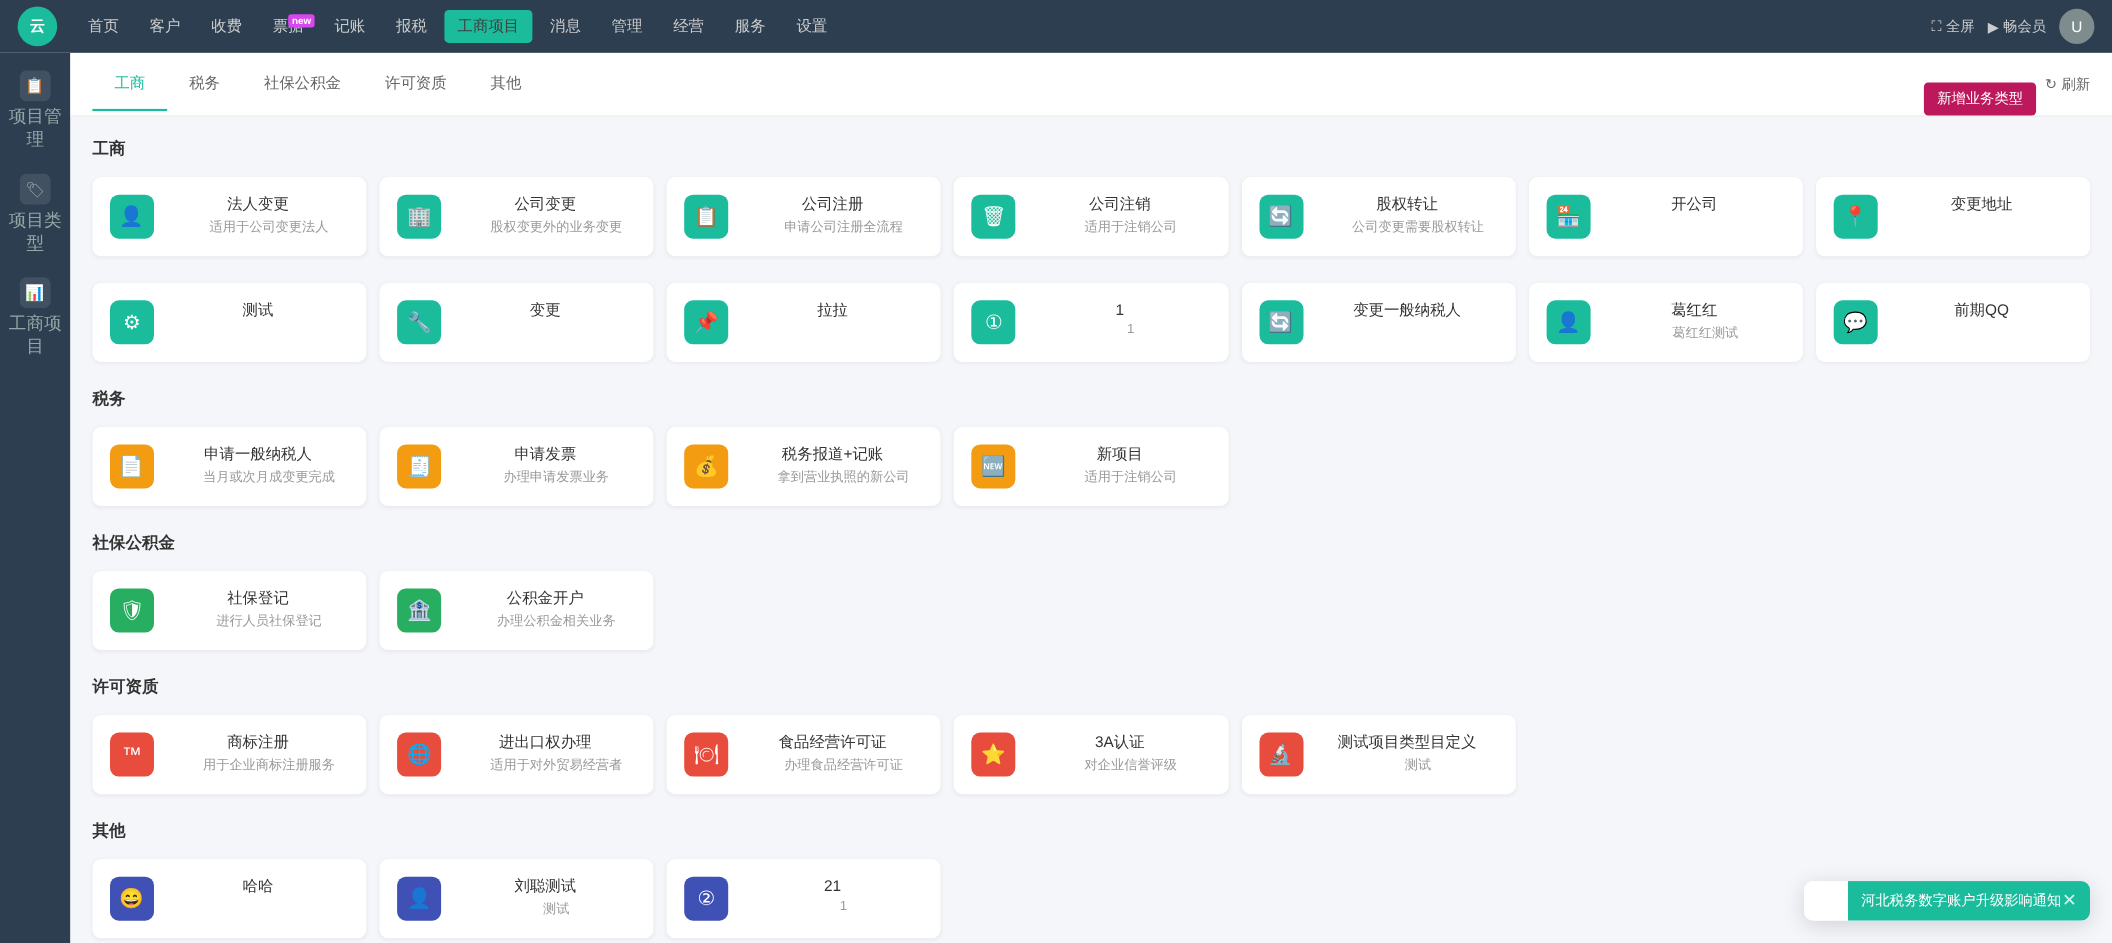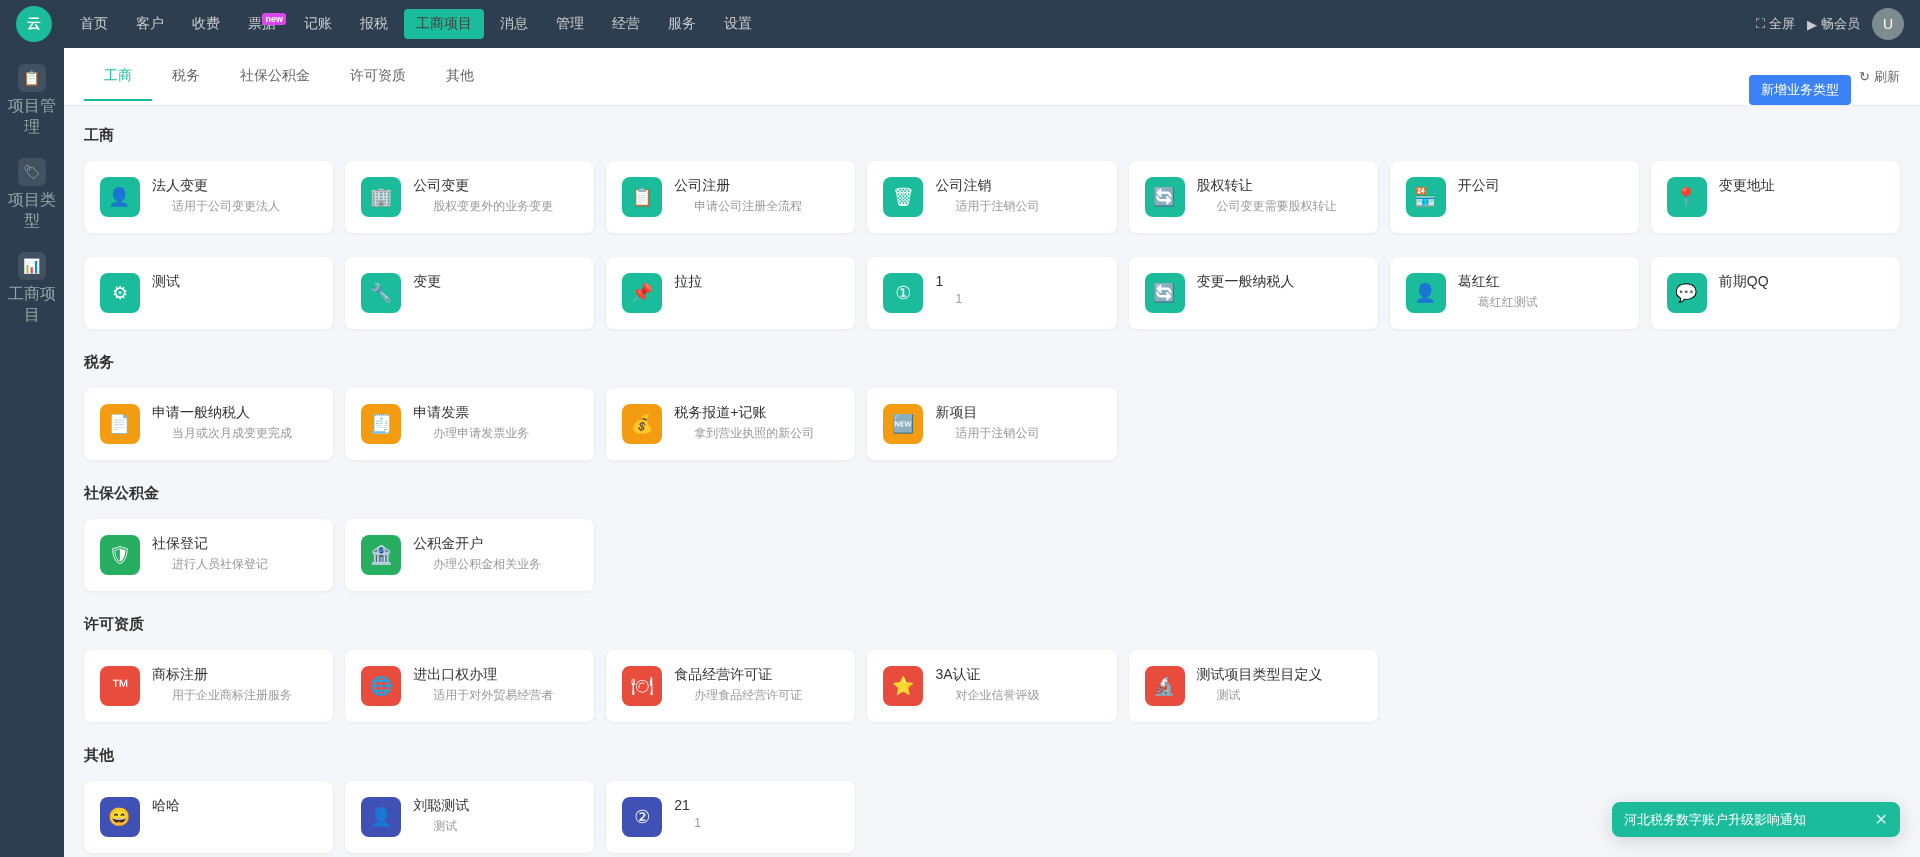--- a/index.html
+++ b/index.html
@@ -155,21 +155,21 @@
     }
     .tab-item.active { color: #1abc9c; border-bottom-color: #1abc9c; font-weight: 500; }
 
     .tab-actions {
       margin-left: auto;
       display: flex;
       align-items: center;
       gap: 8px;
     }
     .btn-new {
-      background: #3b82f6;
+      background: #be185d;
       color: white;
       border: none;
       padding: 6px 12px;
       border-radius: 4px;
       font-size: 13px;
       cursor: pointer;
       margin-top: 27px;
     }
     .btn-refresh {
       background: none;
@@ -218,21 +218,21 @@
       width: 40px;
       height: 40px;
       border-radius: 8px;
       display: flex;
       align-items: center;
       justify-content: center;
       font-size: 18px;
       flex-shrink: 0;
       color: white;
     }
-    .card-content { flex: 1; min-width: 0; }
+    .card-content { flex: 1; min-width: 0; text-align: center; }
     .card-title {
       font-size: 14px;
       font-weight: 500;
       color: #333;
       margin-bottom: 3px;
       white-space: nowrap;
       overflow: hidden;
       text-overflow: ellipsis;
     }
     .card-desc {
@@ -249,26 +249,27 @@
     .icon-orange { background: #f39c12; }
     .icon-red { background: #e74c3c; }
     .icon-green { background: #27ae60; }
     .icon-indigo { background: #3f51b5; }
 
     
     .notification-panel {
       position: fixed;
       bottom: 20px;
       right: 20px;
-      width: 288px;
+      width: 260px;
       background: white;
       border-radius: 8px;
       box-shadow: 0 4px 20px rgba(0,0,0,0.15);
       font-size: 13px;
       overflow: hidden;
+      padding-left: 40px;
     }
     .notification-header {
       background: #1abc9c;
       color: white;
       padding: 8px 12px;
       display: flex;
       align-items: center;
       justify-content: space-between;
       font-size: 13px;
     }

